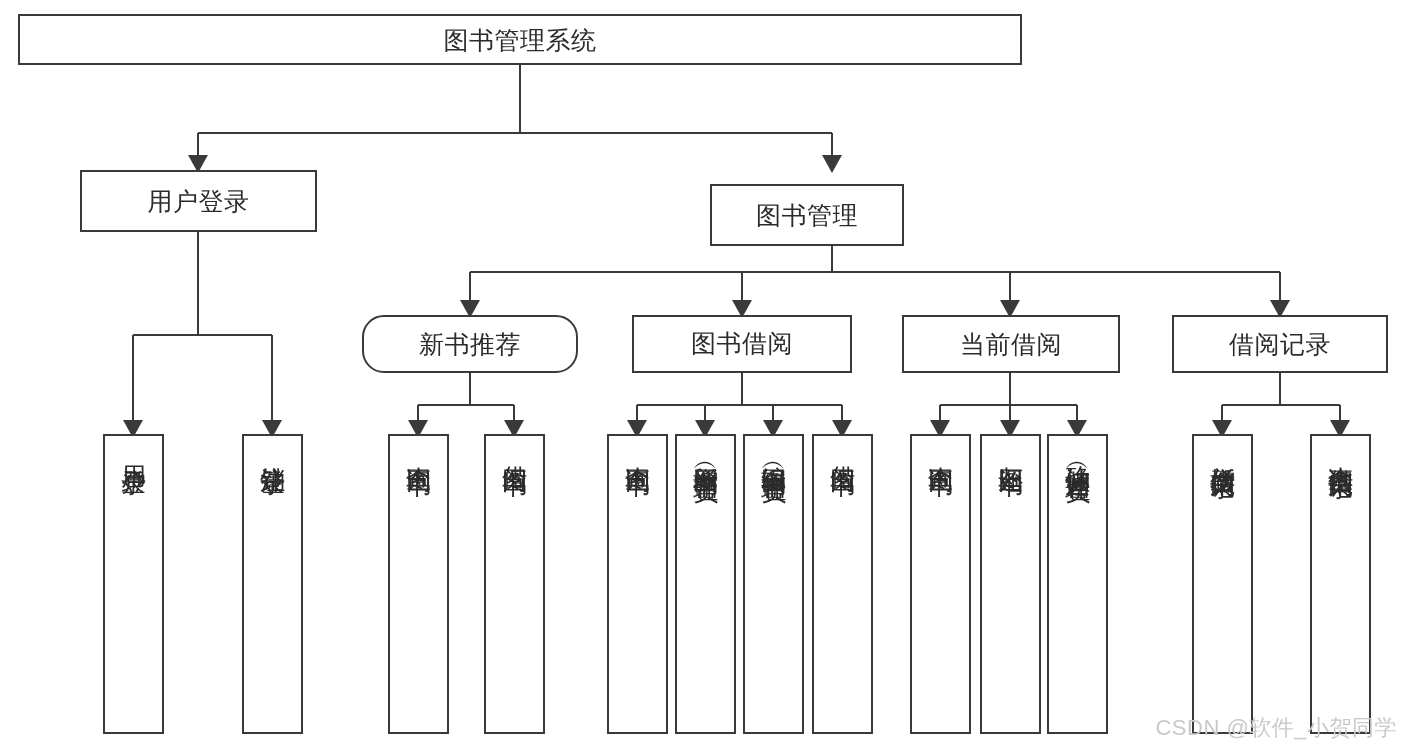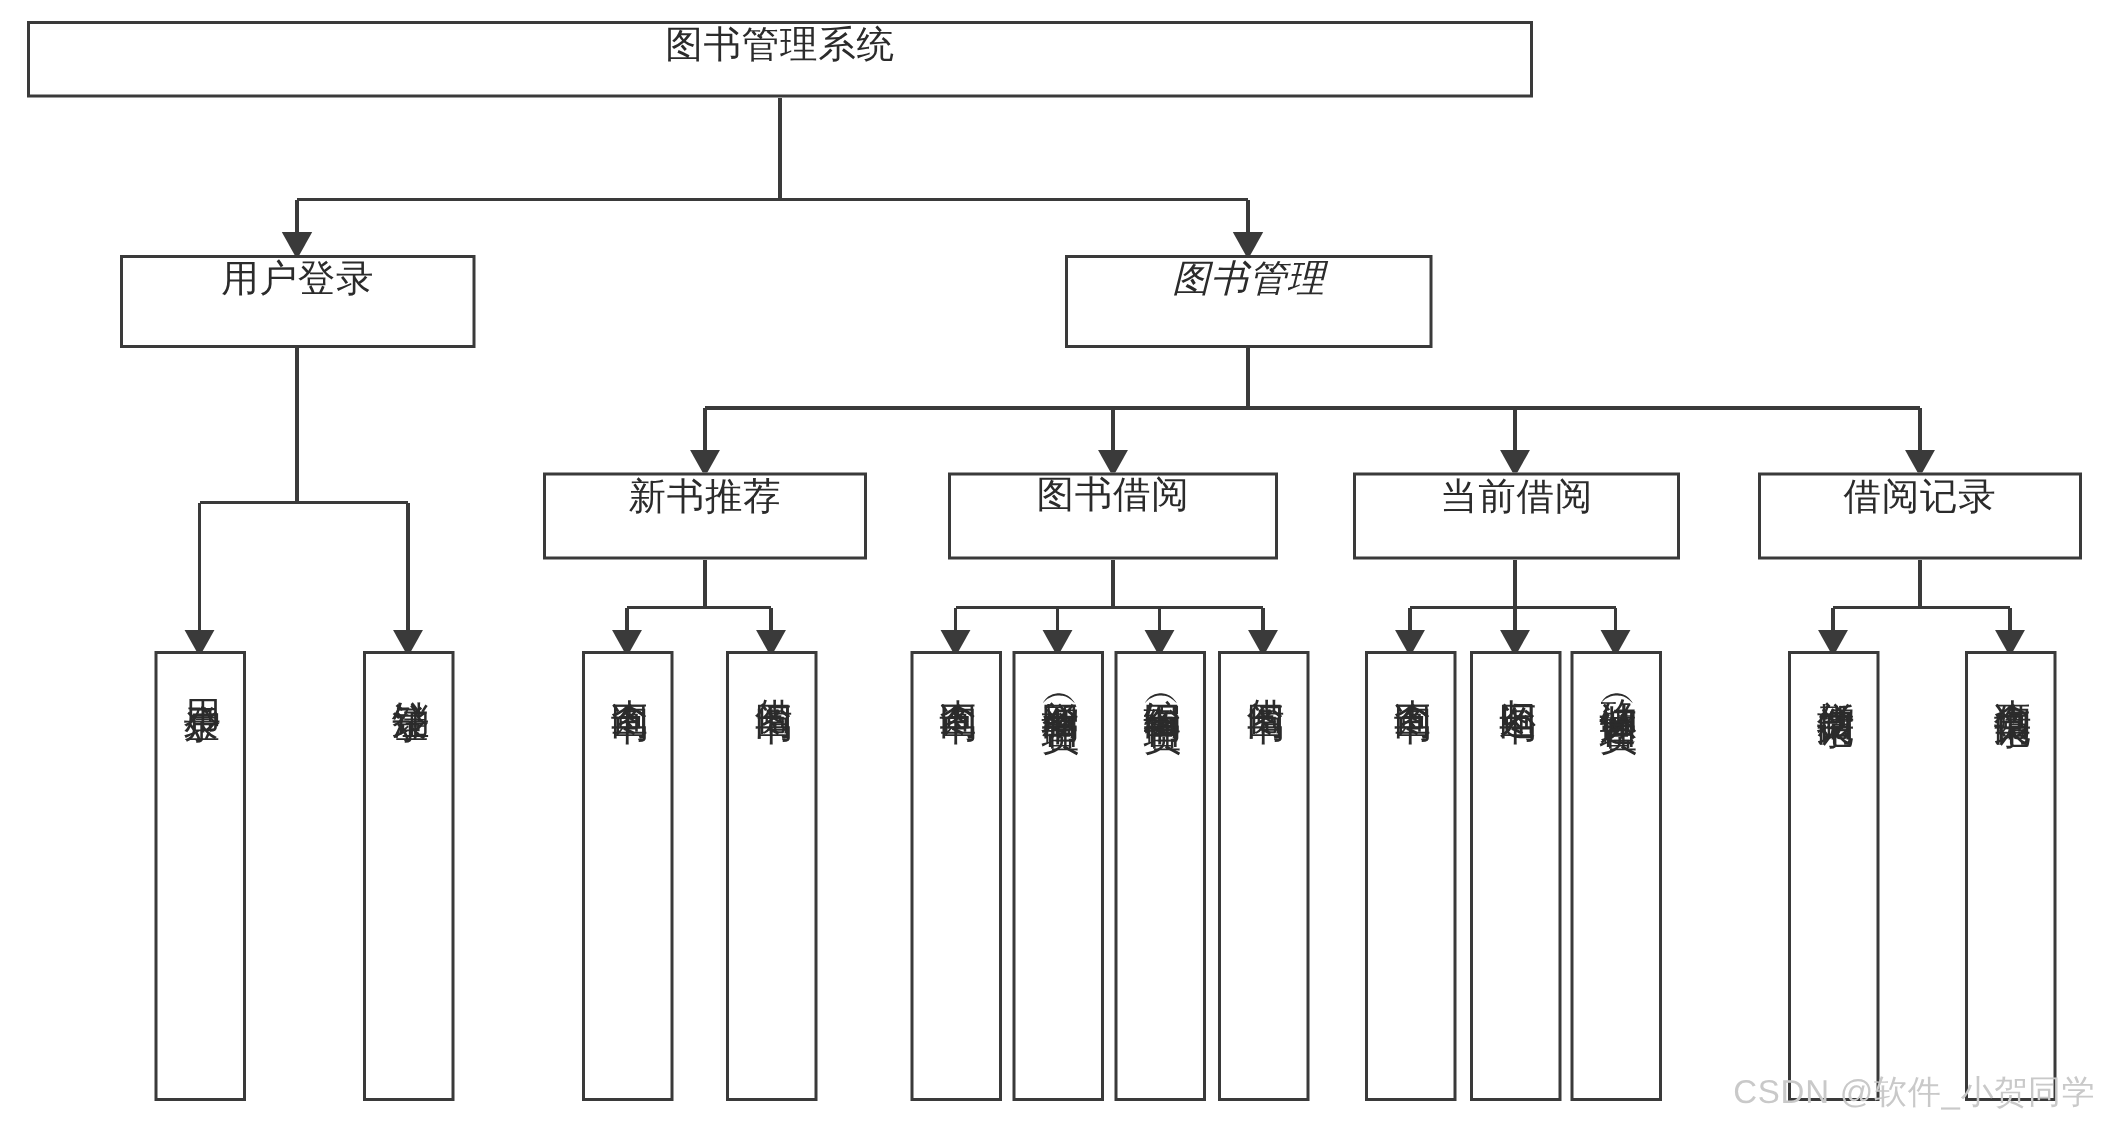--- a/index.html
+++ b/index.html
@@ -25,20 +25,21 @@
     width: 1405px;
     height: 747px;
     pointer-events: none;
   }
   .node {
     position: absolute;
     box-sizing: border-box;
     background: #ffffff;
     border: 2px solid #3a3a3a;
     display: flex;
+    align-items: center;
     justify-content: center;
     color: #2b2b2b;
     z-index: 2;
   }
   .node-label {
     display: block;
     text-align: center;
     line-height: 1.12;
     letter-spacing: 0.5px;
   }
@@ -132,25 +133,25 @@
   </svg>
 
   <div class="node root horiz" style="left:18px; top:14px; width:1004px; height:51px;">
     <span class="node-label">图书管理系统</span>
   </div>
 
   <div class="node horiz" style="left:80px; top:170px; width:237px; height:62px;">
     <span class="node-label">用户登录</span>
   </div>
 
-  <div class="node horiz" style="left:710px; top:170px; width:245px; height:62px;font-style:italic;">
+  <div class="node horiz" style="left:710px; top:184px; width:194px; height:62px;">
     <span class="node-label">图书管理</span>
   </div>
 
-  <div class="node horiz" style="left:362px; top:315px; width:216px; height:58px;">
+  <div class="node horiz" style="left:362px; top:315px; width:216px; height:58px;border-radius:22px;">
     <span class="node-label">新书推荐</span>
   </div>
 
   <div class="node horiz" style="left:632px; top:315px; width:220px; height:58px;font-family:Liberation Serif, serif;">
     <span class="node-label">图书借阅</span>
   </div>
 
   <div class="node horiz" style="left:902px; top:315px; width:218px; height:58px;">
     <span class="node-label">当前借阅</span>
   </div>

